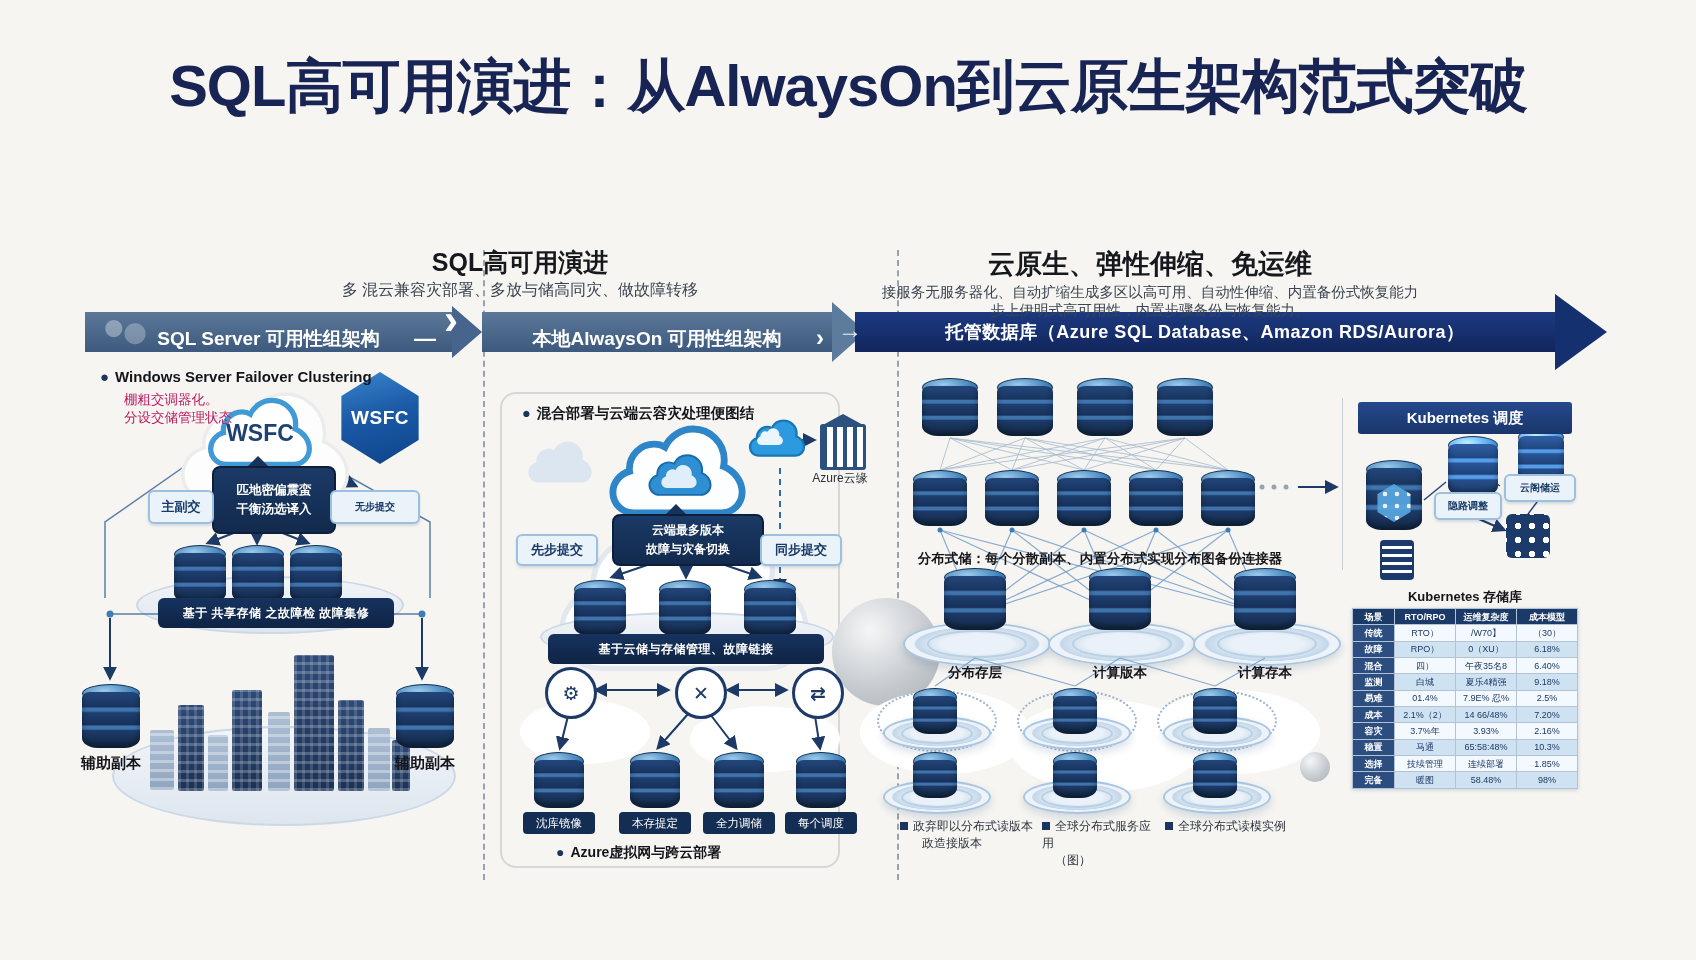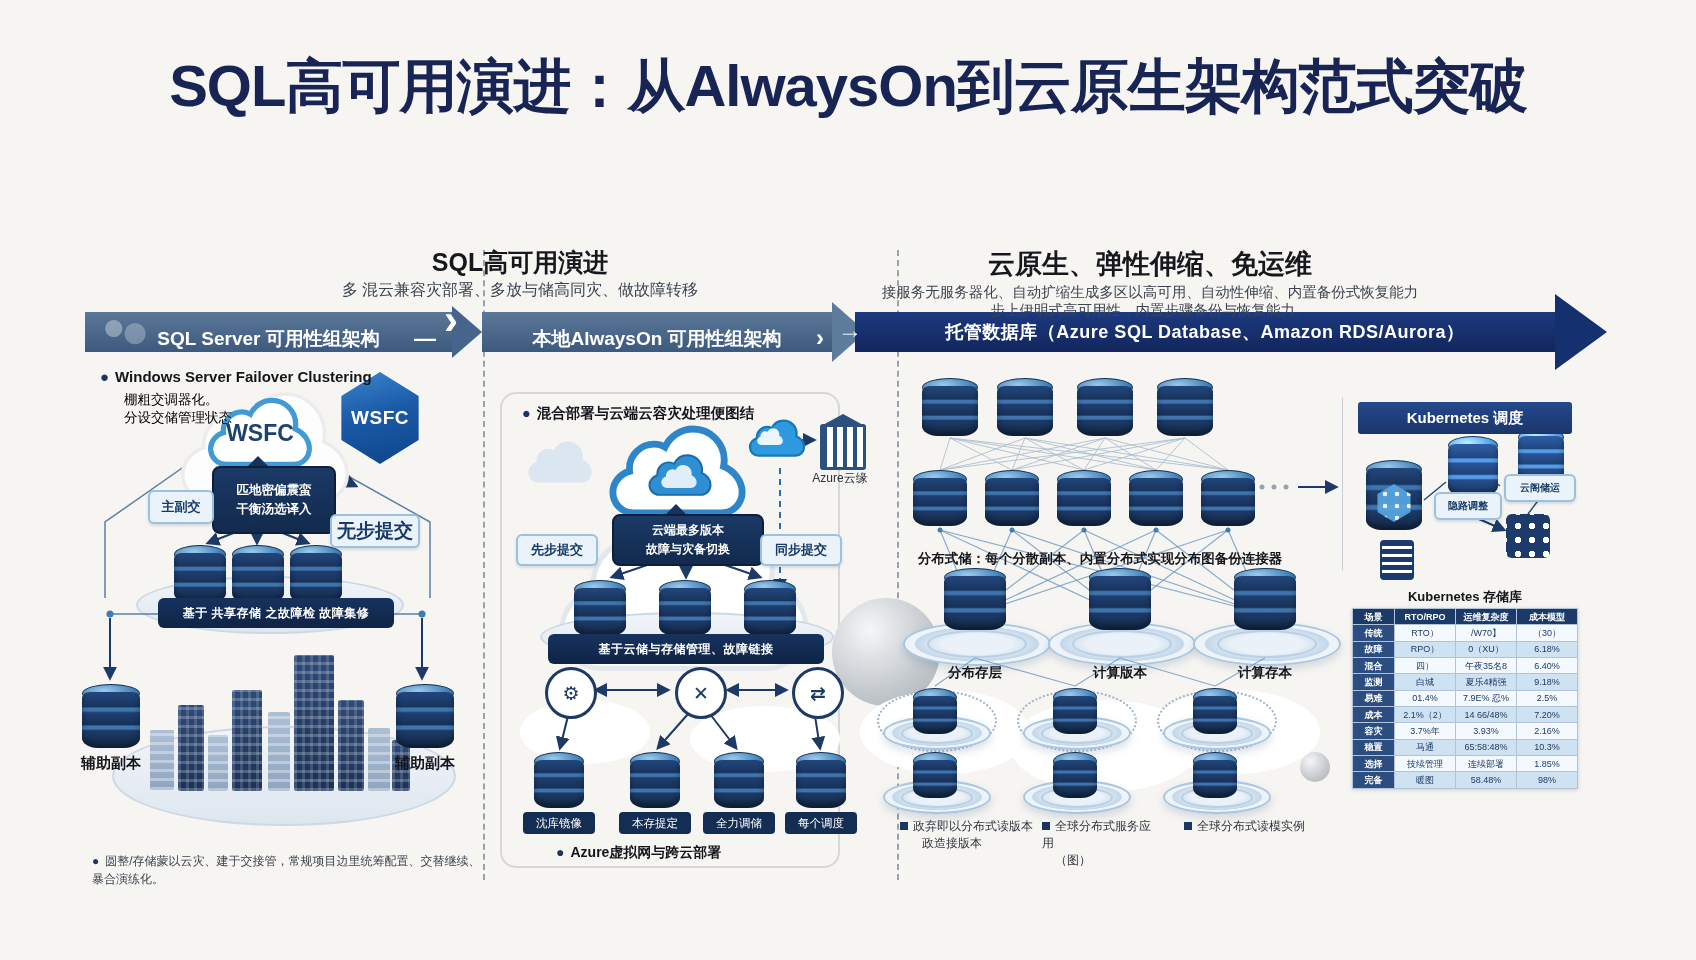--- a/index.html
+++ b/index.html
@@ -49,21 +49,21 @@
   .puff{background:#fff;border-radius:50%;z-index:1;}
   .sph{border-radius:50%;background:radial-gradient(circle at 35% 30%,#f5f6f7,#c3c8cd 60%,#aab0b6);z-index:1;}
   
   .dbox{background:linear-gradient(#1b3a66,#122a4d);border:2px solid #0d1f3a;border-radius:8px;color:#fff;display:flex;flex-direction:column;align-items:center;justify-content:center;gap:2px;z-index:4;font-weight:700;text-align:center;}
   .dbar{background:linear-gradient(#16335e,#0f2445);border-radius:6px;color:#fff;display:flex;align-items:center;justify-content:center;z-index:4;font-weight:600;letter-spacing:.5px;}
   .pill{background:#eaf2fa;border:2px solid #9cc0de;border-radius:6px;color:#173a66;font-weight:700;display:flex;align-items:center;justify-content:center;z-index:4;box-shadow:0 2px 3px rgba(30,60,100,.15);}
   .dlabel{background:#142d52;color:#fff;border-radius:4px;display:flex;align-items:center;justify-content:center;font-size:11.5px;z-index:4;}
   .roof{width:0;height:0;border-left:10px solid transparent;border-right:10px solid transparent;border-bottom:10px solid #16335e;z-index:4;}
   
   .cap{font-weight:700;color:#15151a;z-index:6;text-align:center;}
-  .small{color:#000000;z-index:5;}
+  .small{color:#be185d;z-index:5;}
   .bullet{z-index:5;color:#14151b;font-weight:700;}
   .dotb{color:#1a3560;margin-right:6px;}
   .sq{display:inline-block;width:8px;height:8px;background:#1a3560;margin-right:5px;}
   .panel{border:2px solid #d7d7d7;border-radius:16px;z-index:0;}
   .cloud{overflow:visible;z-index:2;position:absolute;}
   .circ{width:46px;height:46px;border-radius:50%;background:#fff;border:3px solid #1d3a66;display:flex;align-items:center;justify-content:center;font-size:19px;color:#1d3a66;z-index:4;font-weight:700;}
   .hexb{width:84px;height:92px;clip-path:polygon(50% 0,96% 26%,96% 74%,50% 100%,4% 74%,4% 26%);background:linear-gradient(165deg,#3b86cc 0%,#1b5aa8 45%,#0e4488 100%);display:flex;align-items:center;justify-content:center;z-index:4;}
   .hexb span{color:#fff;font-weight:800;font-size:19px;letter-spacing:.5px;}
   .bld{background:linear-gradient(180deg,#2e4a78,#1b3256);border-radius:2px;z-index:3;
     background-image:repeating-linear-gradient(0deg,rgba(255,255,255,.22) 0 3px,transparent 3px 9px),repeating-linear-gradient(90deg,rgba(255,255,255,.15) 0 3px,transparent 3px 8px),linear-gradient(180deg,#2e4a78,#1b3256);}
@@ -230,21 +230,21 @@
       <use href="#cl" fill="#ffffff" stroke="#3f9ad6" stroke-width="5"></use>
     </svg>
   <div class="abs cap" style="left:196px;top:420px;width:128px;font-size:23px;color:#1d4170;">WSFC</div>
 
   <div class="abs roof" style="left:248px;top:456px;"></div>
   <div class="abs dbox" style="left:212px;top:466px;width:120px;height:64px;font-size:12.5px;">
     <span>匹地密偏震蛮</span>
     <span>干衡汤选译入</span>
   </div>
   <div class="abs pill" style="left:148px;top:490px;width:62px;height:30px;font-size:13px;">主副交</div>
-  <div class="abs pill" style="left:330px;top:490px;width:86px;height:30px;font-size:19px;margin-top:24px;">无步提交</div>
+  <div class="abs pill" style="left:330px;top:490px;width:86px;height:30px;font-size:10px;">无步提交</div>
 
   <div class="abs plat" style="left:136px;top:576px;width:264px;height:54px;"></div>
   <div class="abs cyl" style="left:174px;top:545px;width:52px;height:58px;">
       <i class="t"></i>
       <i class="b"></i>
     </div>
   <div class="abs cyl" style="left:232px;top:545px;width:52px;height:58px;">
       <i class="t"></i>
       <i class="b"></i>
     </div>
@@ -270,21 +270,20 @@
       <i class="b"></i>
     </div>
   <div class="abs cyl" style="left:396px;top:684px;width:58px;height:64px;">
       <i class="t"></i>
       <i class="b"></i>
     </div>
   <div class="abs cap" style="left:61px;top:754px;width:100px;font-size:15px;">辅助副本</div>
   <div class="abs cap" style="left:375px;top:754px;width:100px;font-size:15px;">辅助副本</div>
 
   <div class="abs small" style="left:92px;top:852px;width:398px;font-size:12px;line-height:1.5;color:#3c424c;">
-    <div><b class="dotb">●</b><span>圆整/存储蒙以云灾、建于交接管，常规项目边里统筹配置、交替继续、暴合演练化。</span></div>
   </div>
 
   <div class="abs panel" style="left:500px;top:392px;width:336px;height:472px;"></div>
   <div class="abs bullet" style="left:522px;top:404px;width:310px;font-size:14.5px;">
     <b class="dotb">●</b><span>混合部署与云端云容灾处理便图结</span>
   </div>
 
   <svg class="cloud" style="left:516px;top:436px;width:88px;height:54px;">
       <use href="#cl" fill="#dce6f1"></use>
     </svg>
@@ -469,21 +468,21 @@
     </div>
 
   <div class="abs small" style="left:900px;top:818px;width:135px;font-size:12px;line-height:1.4;color:#30363f;">
     <span class="sq"></span><span>政弃即以分布式读版本</span><br>
     <span style="margin-left:22px;">政造接版本</span>
   </div>
   <div class="abs small" style="left:1042px;top:818px;width:118px;font-size:12px;line-height:1.4;color:#30363f;">
     <span class="sq"></span><span>全球分布式服务应用</span><br>
     <span style="margin-left:13px;">（图）</span>
   </div>
-  <div class="abs small" style="left:1165px;top:818px;width:140px;font-size:12px;line-height:1.4;color:#30363f;text-align:right;">
+  <div class="abs small" style="left:1165px;top:818px;width:140px;font-size:12px;line-height:1.4;color:#30363f;">
     <span class="sq"></span><span>全球分布式读模实例</span>
   </div>
 
   <div class="abs thinv" style="left:1342px;top:398px;height:172px;"></div>
   <div class="abs khead" style="left:1358px;top:402px;width:214px;height:32px;">Kubernetes 调度</div>
 
   <div class="abs cyl" style="left:1366px;top:460px;width:56px;height:70px;">
       <i class="t"></i>
       <i class="b"></i>
     </div>

